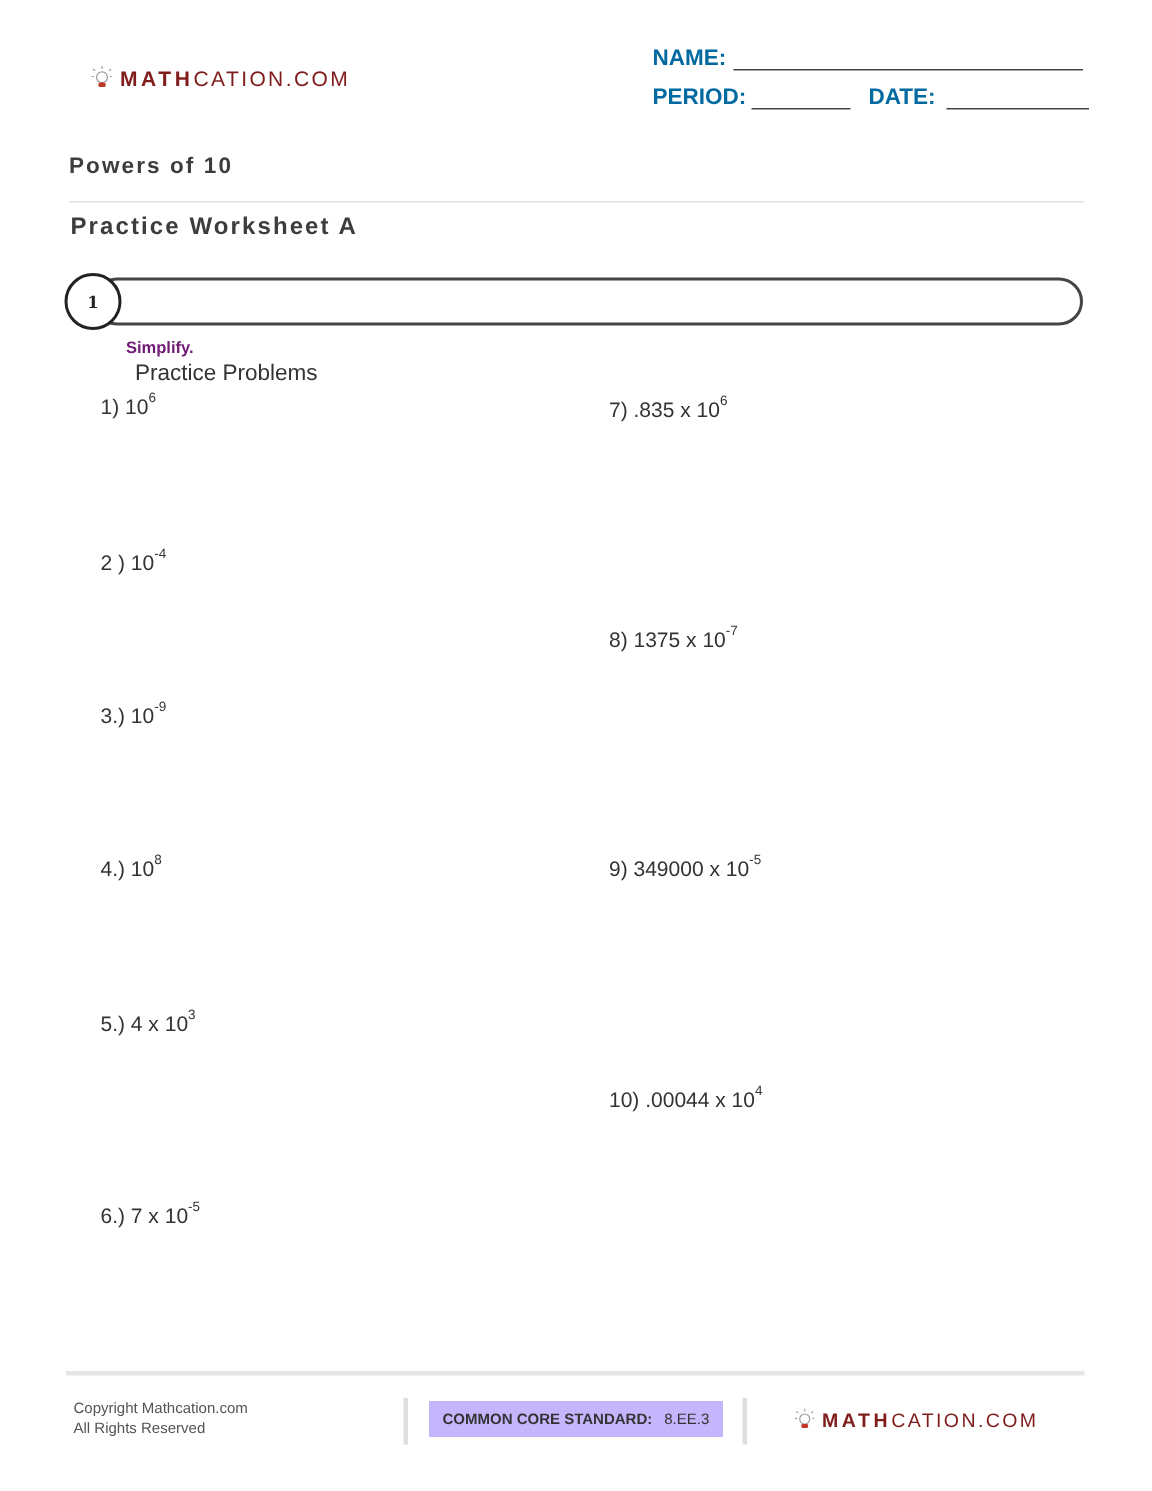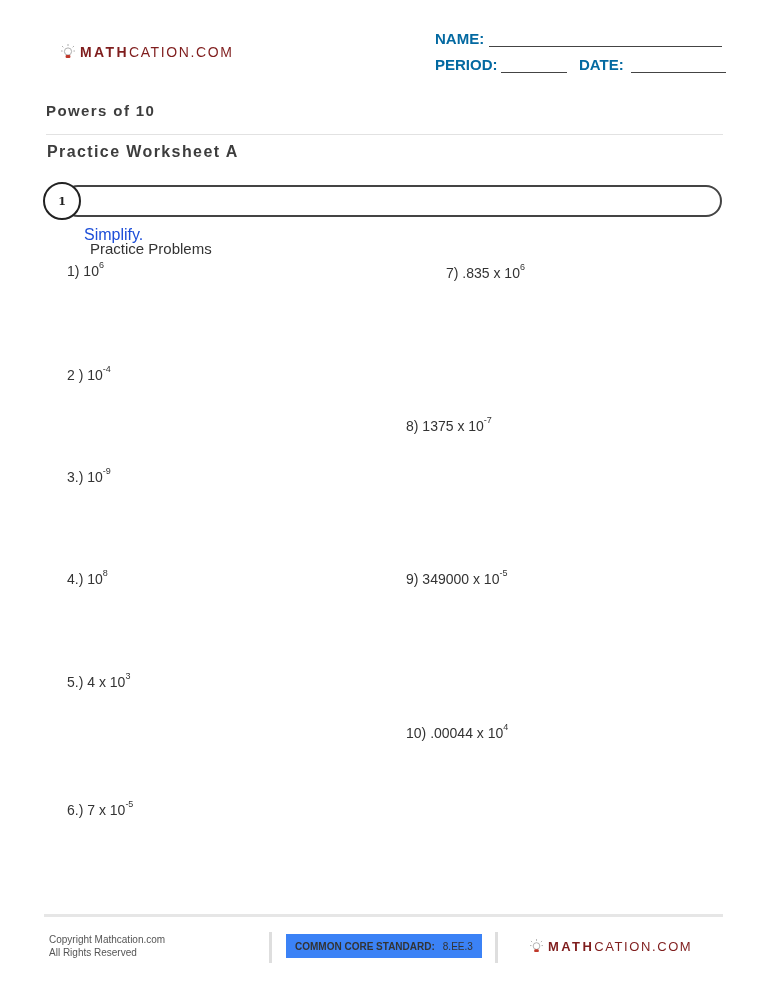--- a/index.html
+++ b/index.html
@@ -20,30 +20,30 @@
   .title { font-size:15px; font-weight:bold; letter-spacing:1.4px; color:#3d3d3d; }
   .subtitle { font-size:16px; font-weight:bold; letter-spacing:1.4px; color:#3d3d3d; }
   .rule { height:1px; background:#e2e2e2; }
 
   
   .pill { border:2px solid #444; border-radius:18px; height:32px; box-sizing:border-box; }
   .circle { width:38px; height:38px; border:2.5px solid #222; border-radius:50%; background:#fff;
             box-sizing:border-box; display:flex; align-items:center; justify-content:center;
             font-family:"DejaVu Serif", serif; font-weight:bold; font-size:11px; color:#222; }
   .pill-label { font-size:15px; color:#333; }
-  .instr { font-size:16px; font-weight:normal; color:#1d4ed8; }
+  .instr { font-size:11px; font-weight:bold; color:#701a75; }
 
   .problem { font-size:14px; color:#333; white-space:nowrap; }
   .problem sup { font-size:9px; vertical-align:top; position:relative; top:-3px; }
 
   
   .footer-rule { height:3px; background:#e6e6e6; }
   .vbar { width:3px; background:#dedede; }
   .copyright { font-size:10px; color:#555; line-height:13px; }
-  .standard { background:#3b82f6; display:flex; align-items:center; font-size:10px; color:#333; }
+  .standard { background:#c4b5fd; display:flex; align-items:center; font-size:10px; color:#333; }
   .standard .lbl { font-weight:bold; margin-right:8px; }
 </style>
 </head>
 <body>
 
 <div class="abs logo" style="left:61px; top:44px; font-size:14px;">
   <svg class="bulb" viewBox="0 0 14 16">
     <g stroke="#9a9a9a" stroke-width="0.8" fill="none">
       <line x1="7" y1="0" x2="7" y2="2"></line>
         <line x1="1" y1="2" x2="2.3" y2="3.3"></line>
@@ -94,21 +94,21 @@
 <div class="abs problem" style="left:67px; top:571px;">
   <span>4.)</span> <span>10</span><sup>8</sup>
 </div>
 <div class="abs problem" style="left:67px; top:674px;">
   <span>5.)</span> <span>4 x 10</span><sup>3</sup>
 </div>
 <div class="abs problem" style="left:67px; top:802px;">
   <span>6.)</span> <span>7 x 10</span><sup>-5</sup>
 </div>
 
-<div class="abs problem" style="left:406px; top:265px;margin-left:40px;">
+<div class="abs problem" style="left:406px; top:265px;">
   <span>7)</span> <span>.835 x 10</span><sup>6</sup>
 </div>
 <div class="abs problem" style="left:406px; top:418px;">
   <span>8)</span> <span>1375 x 10</span><sup>-7</sup>
 </div>
 <div class="abs problem" style="left:406px; top:571px;">
   <span>9)</span> <span>349000 x 10</span><sup>-5</sup>
 </div>
 <div class="abs problem" style="left:406px; top:725px;">
   <span>10)</span> <span>.00044 x 10</span><sup>4</sup>

